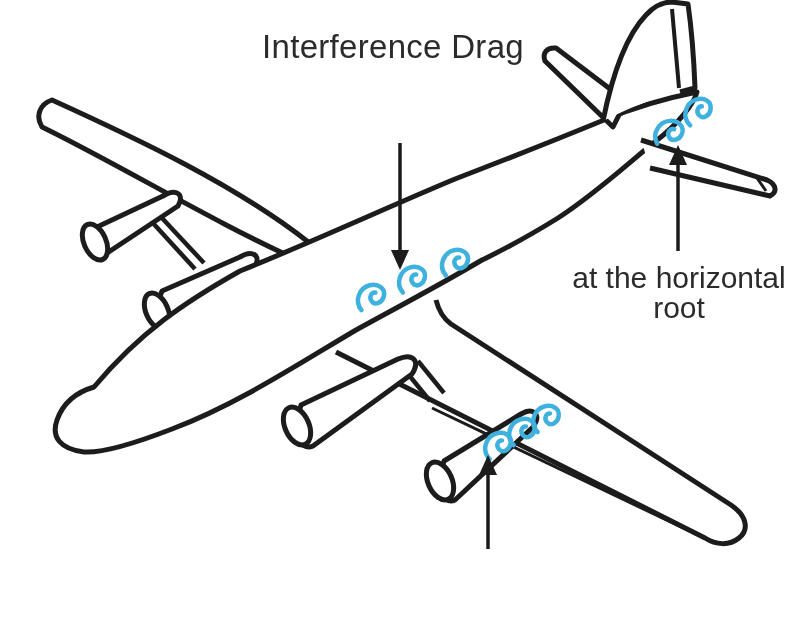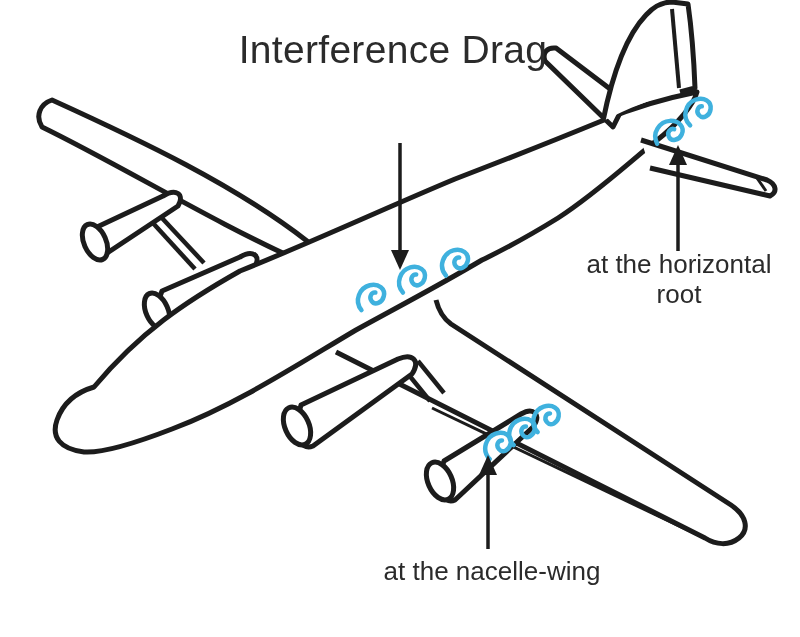--- a/index.html
+++ b/index.html
@@ -12,23 +12,23 @@
   body{background:#e8e8e8;font-family:"Liberation Sans", sans-serif;}
   .stage{
     position:relative;width:800px;height:637px;margin:0 auto;
     background:var(--c-background,#fff);overflow:hidden;
   }
   .stage svg{position:absolute;left:0;top:0;}
   .lbl{
     position:absolute;color:var(--c-text,#2b2b2b);
     text-align:center;white-space:nowrap;
   }
-  .title{left:0;width:786px;top:28px;font-size:39px;font-weight:500;letter-spacing:.3px;}
+  .title{left:0;width:786px;top:28px;font-size:33px;font-weight:500;letter-spacing:.3px;}
   .wingroot{left:0;width:786px;top:102px;font-size:26px;}
-  .taillbl{left:564px;top:249px;width:230px;font-size:26px;line-height:30px;white-space:normal;}
+  .taillbl{left:564px;top:263px;width:230px;font-size:30px;line-height:30px;white-space:normal;}
   .nacellelbl{left:340px;top:556px;width:304px;font-size:26px;line-height:30px;white-space:normal;}
 
   
   .ol{stroke:var(--c-outline,#1c1c1c);}
   .fw{fill:#ffffff;}
   .fn{fill:none;}
   .vx{stroke:var(--c-vortex,#3fb1de);fill:none;stroke-width:4.5;stroke-linecap:round;}
   .arrow-line{stroke:var(--c-outline,#1c1c1c);stroke-width:3.5;}
   .arrow-head{fill:var(--c-outline,#1c1c1c);stroke:none;}
 </style>
@@ -143,16 +143,15 @@
 
   <div class="lbl title">Interference Drag</div>
 
 
   <div class="lbl taillbl">
     <div>at the horizontal</div>
     <div>root</div>
   </div>
 
   <div class="lbl nacellelbl">
-    <div>at the nacelle-wing</div>
   </div>
 
 </div>
 
 </body></html>

